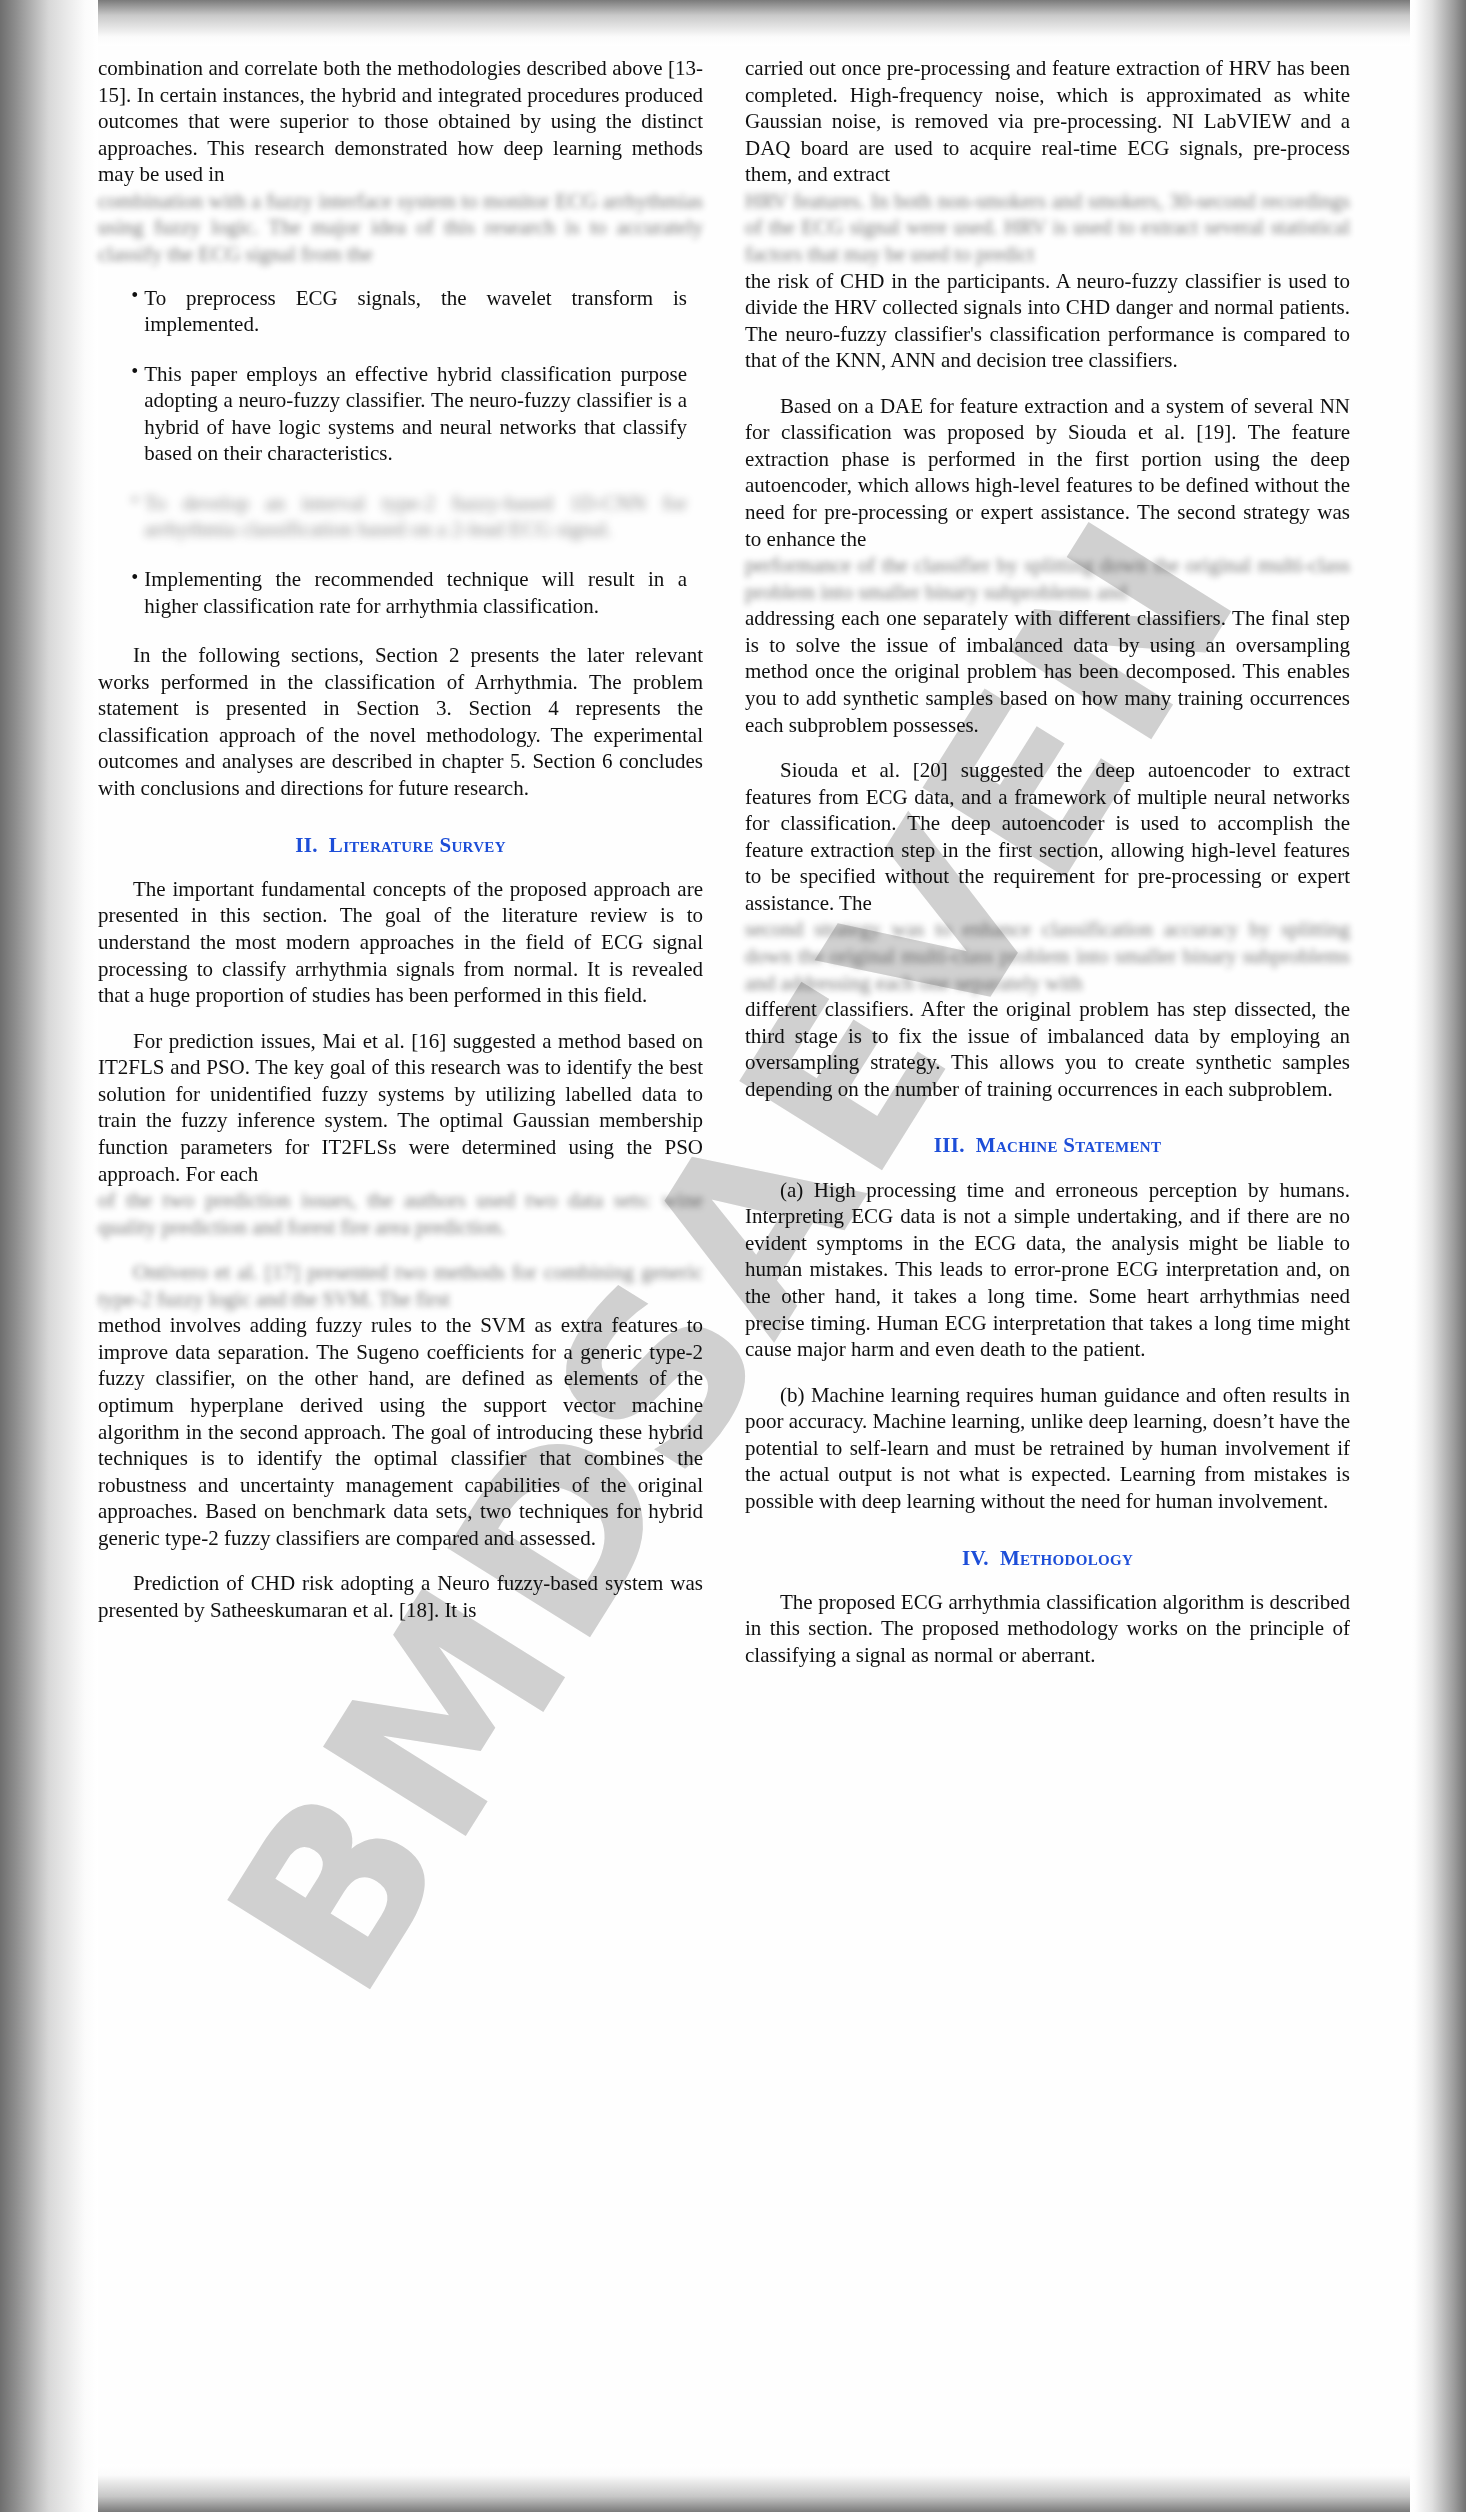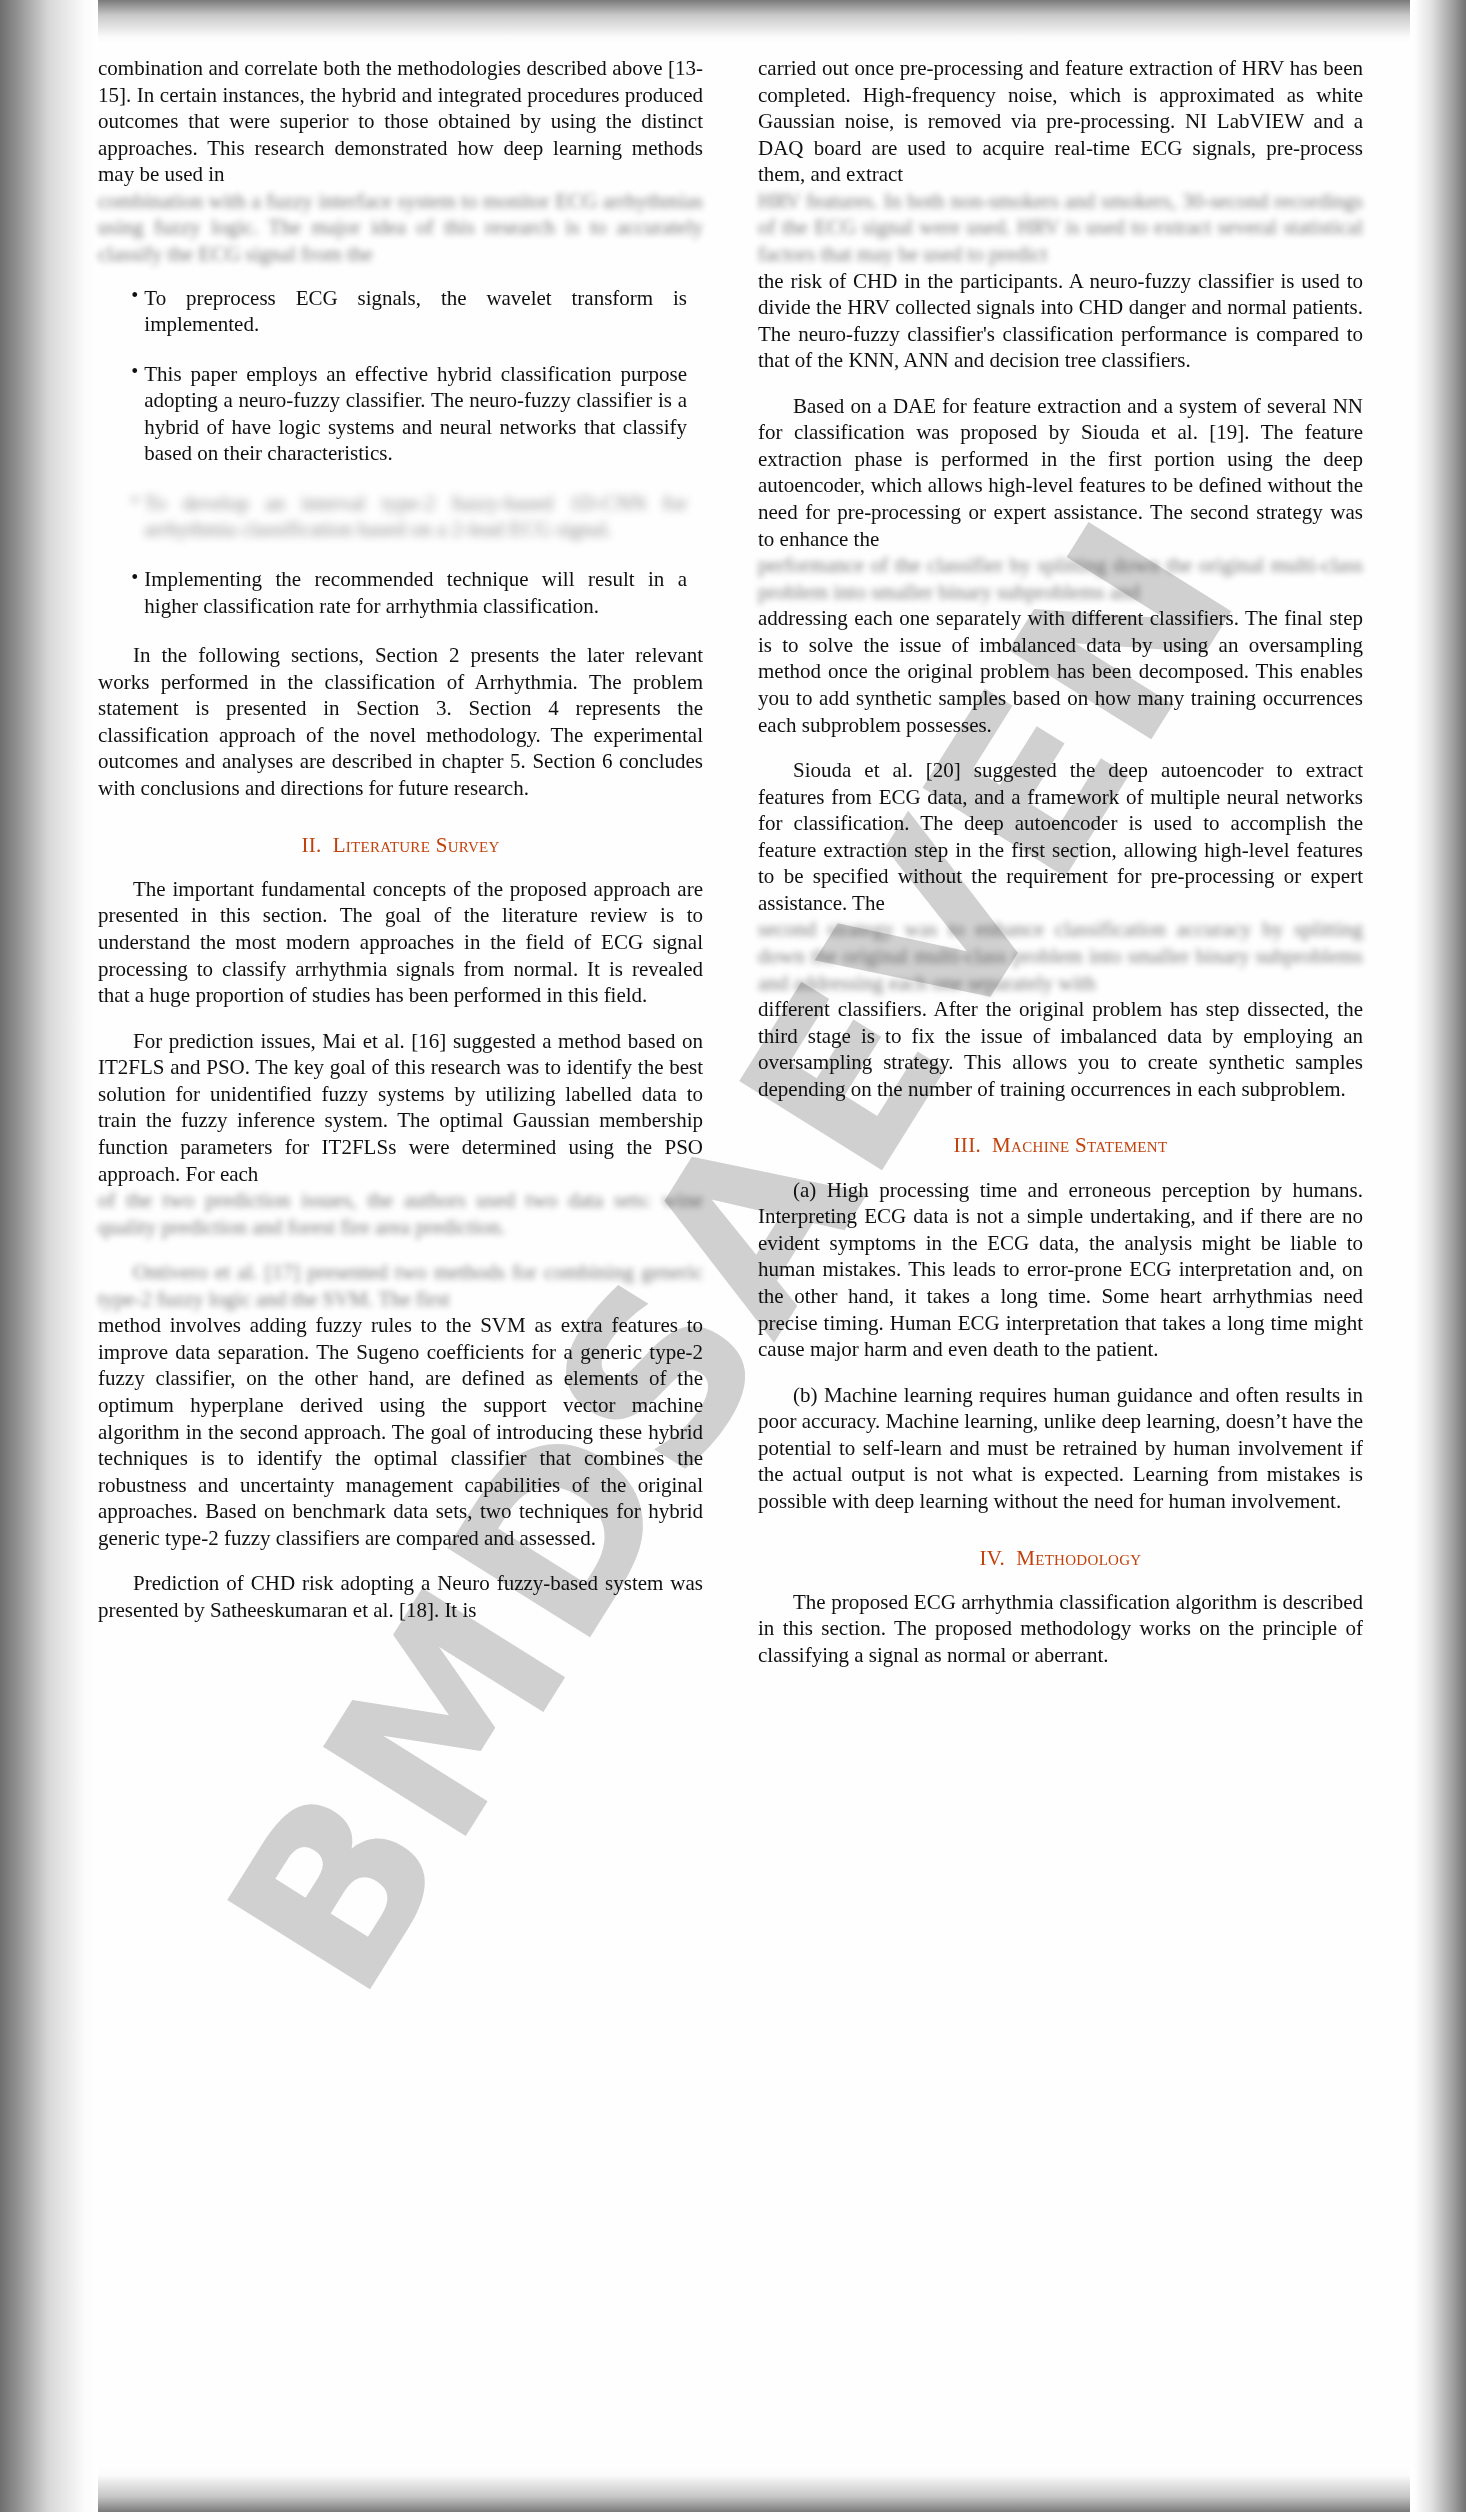--- a/index.html
+++ b/index.html
@@ -34,45 +34,45 @@
   }
 
   .content{
     position:absolute;
     left:98px;top:55px;
     width:1316px;height:2398px;
     z-index:2;
   }
   .columns{
     display:flex;
-    gap:55px;
+    gap:42px;
     align-items:flex-start;
   }
   .col{width:605px;}
 
   p, li{
     margin:0 0 0 0;
     font-size:21px;
     line-height:1.265;
     text-align:justify;
     color:#101010;
     hyphens:none;
   }
   p.para{text-indent:35px;margin-bottom:19px;}
   p.cont{text-indent:0;margin-bottom:19px;}
   p.tight{margin-bottom:0;}
 
   h2.section{
     font-size:21px;
-    font-weight:normal;
+    font-weight:bold;
     font-variant:small-caps;
     text-align:center;
     margin:31px 0 18.4px 0;
     letter-spacing:0.3px;
-    color:#c2410c;
+    color:#1d4ed8;
   }
   h2.section .num{font-variant:normal;}
 
   ul.contrib{
     list-style:none;
     margin:17px 16px 17px 0;
     padding:0 0 0 34px;
   }
   ul.contrib li{
     position:relative;

